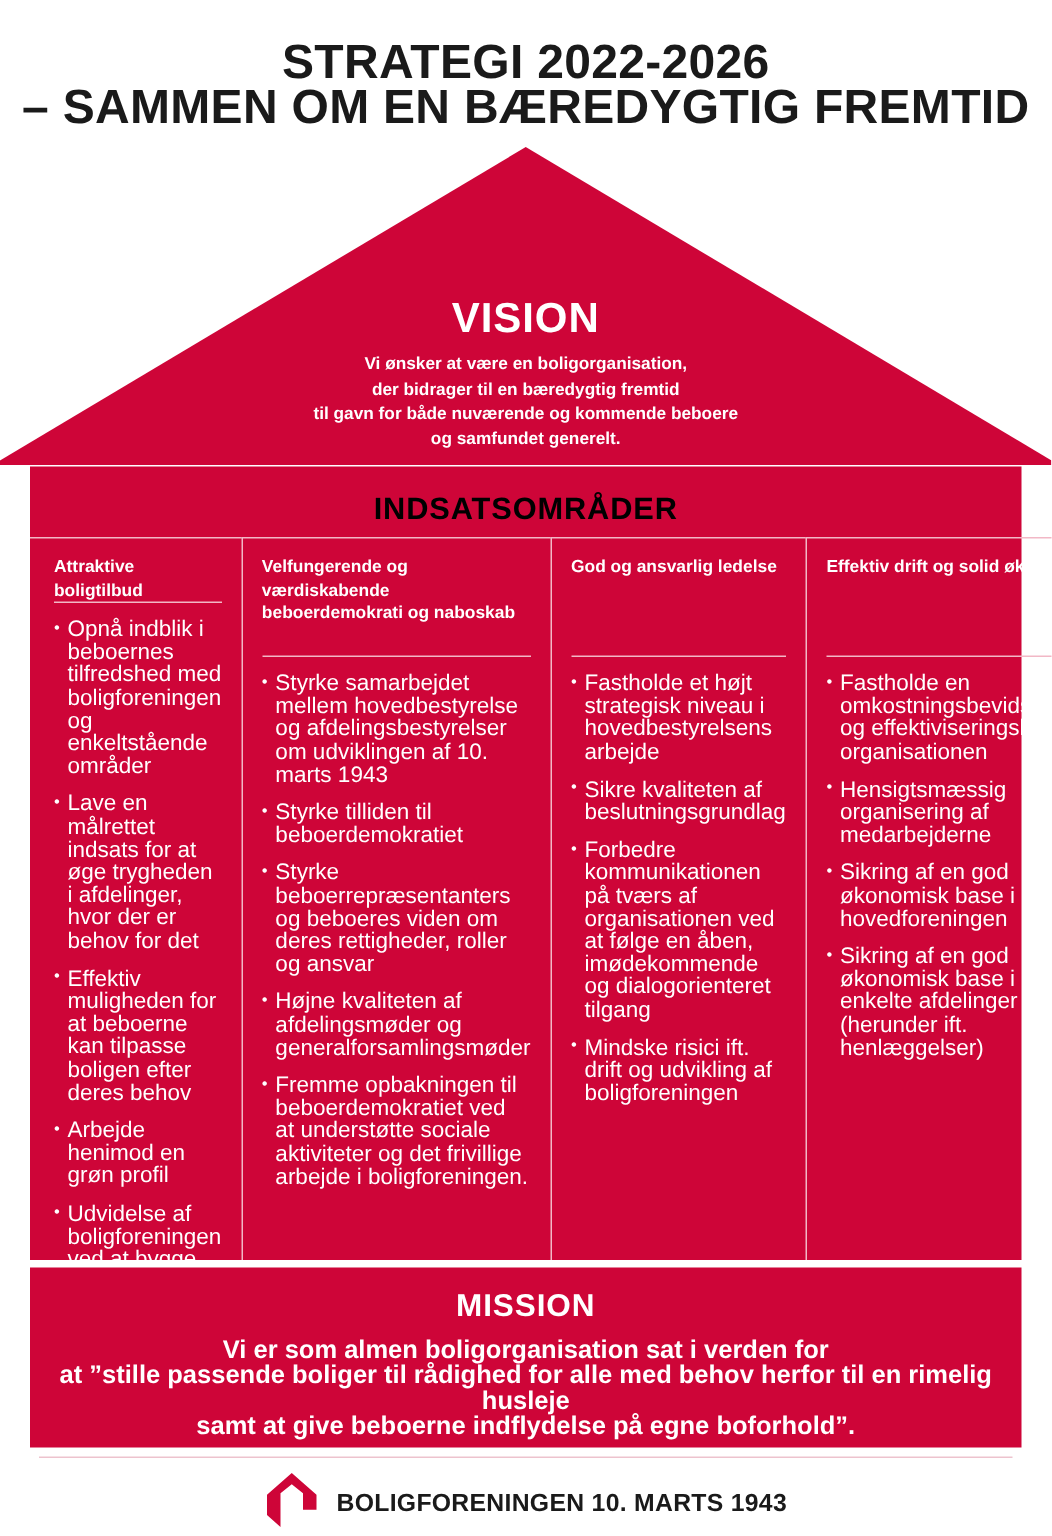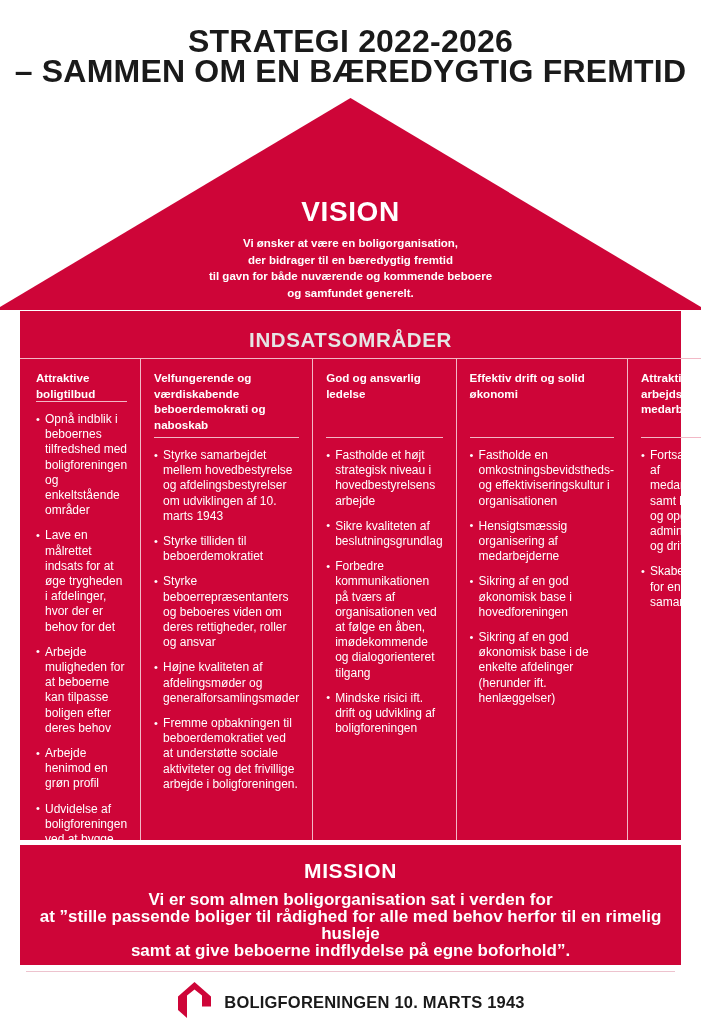--- a/index.html
+++ b/index.html
@@ -72,21 +72,21 @@
     position: absolute;
     left: 20px;
     top: 311px;
     width: 661px;
     height: 529px;
     background: #ce0538;
     box-sizing: border-box;
   }
   .indsats-title {
     text-align: center;
-    color: #e5e5e5;
+    color: #000000;
     font-size: 20.5px;
     font-weight: bold;
     letter-spacing: 0.6px;
     padding-top: 17px;
   }
   .col-wrap {
     position: absolute;
     left: 0;
     top: 47px;
     width: 666px;
@@ -122,21 +122,21 @@
   .col-rule {
     height: 0;
     border-top: 1.5px solid #f2b8c6;
     margin-bottom: 10px;
   }
   .bullets {
     list-style: none;
     margin: 0;
     padding: 0;
     color: #ffffff;
-    font-size: 12px;
+    font-size: 15px;
     line-height: 15.2px;
   }
   .bullets li {
     position: relative;
     padding-left: 9px;
     margin-bottom: 10px;
   }
   .bullets li:before {
     content: "\2022";
     position: absolute;
@@ -227,21 +227,21 @@
 
   <div class="house-body">
     <div class="indsats-title">INDSATSOMRÅDER</div>
     <div class="col-wrap" id="columns">
         <div class="col">
           <div class="col-head">Attraktive boligtilbud</div>
           <div class="col-rule"></div>
           <ul class="bullets">
             <li>Opnå indblik i beboernes tilfredshed med boligforeningen og enkeltstående områder</li>
             <li>Lave en målrettet indsats for at øge trygheden i afdelinger, hvor der er behov for det</li>
-            <li>Arbejde muligheden for at beboerne kan tilpasse boligen efter deres behov</li>
+            <li>Effektiv muligheden for at beboerne kan tilpasse boligen efter deres behov</li>
             <li>Arbejde henimod en grøn profil</li>
             <li>Udvidelse af boligforeningen ved at bygge nye boliger</li>
           </ul>
         </div>
         <div class="col">
           <div class="col-head">Velfungerende og værdiskabende beboerdemokrati og naboskab</div>
           <div class="col-rule"></div>
           <ul class="bullets">
             <li>Styrke samarbejdet mellem hovedbestyrelse og afdelingsbestyrelser om udviklingen af 10. marts 1943</li>
             <li>Styrke tilliden til beboerdemokratiet</li>

